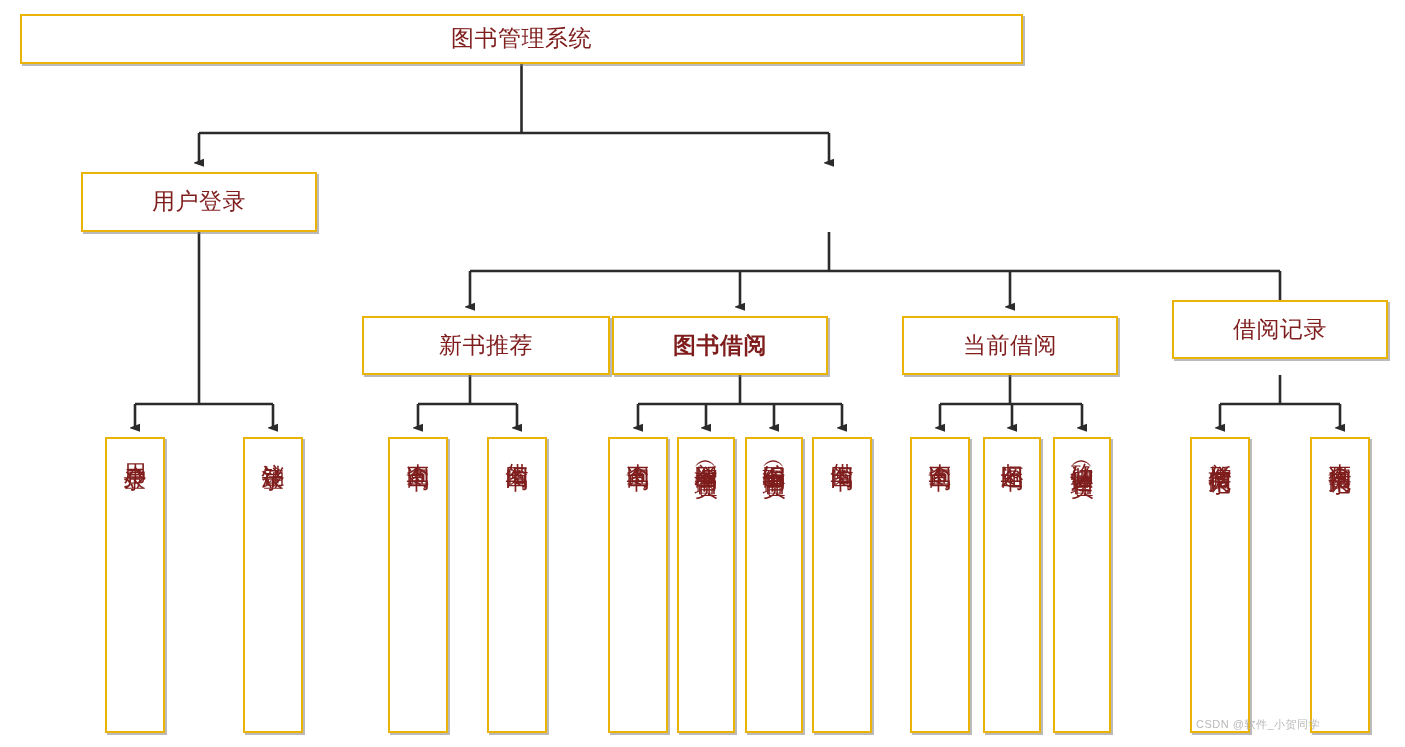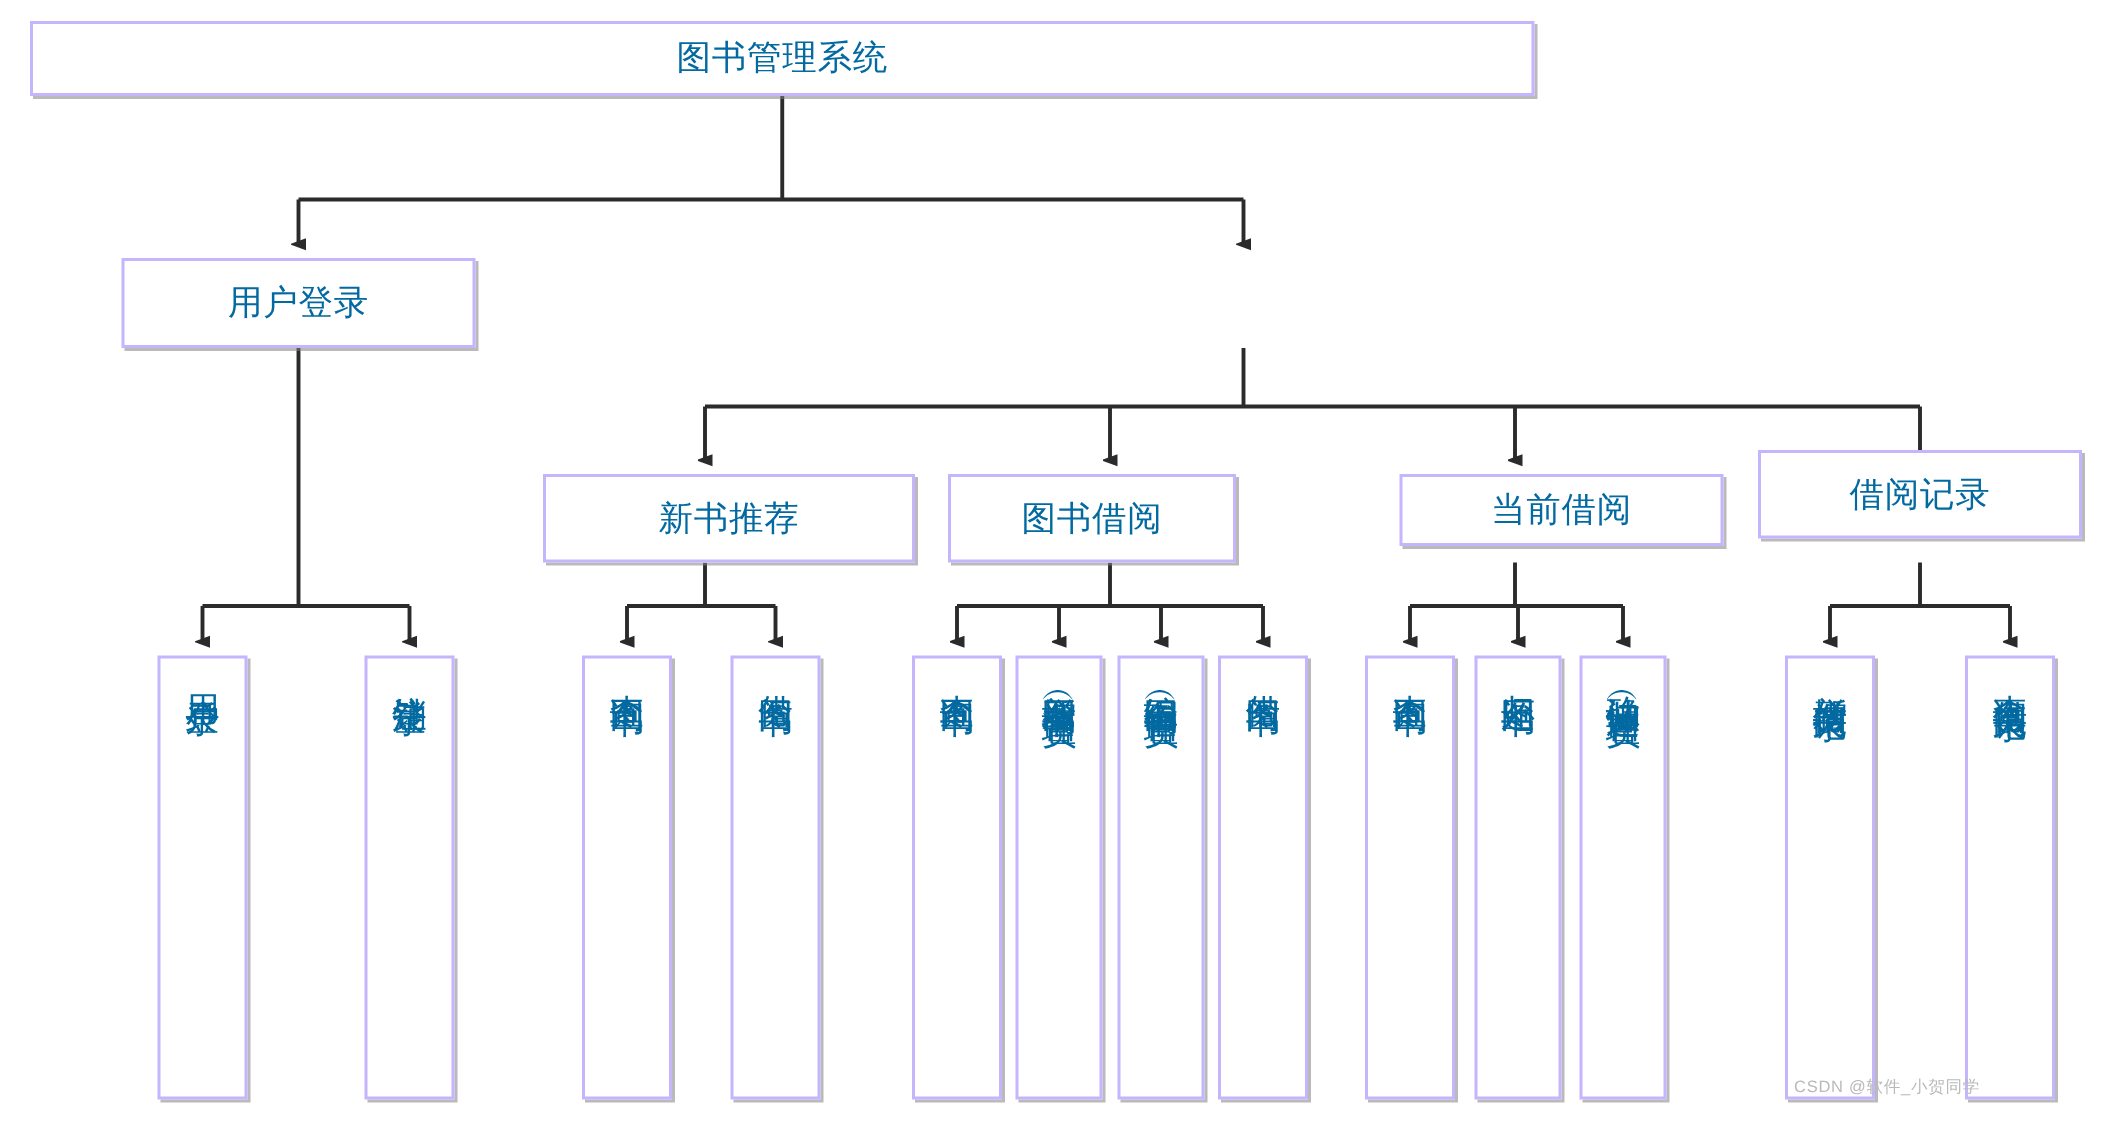--- a/index.html
+++ b/index.html
@@ -22,25 +22,25 @@
     left: 0;
     top: 0;
     width: 1405px;
     height: 747px;
     pointer-events: none;
   }
   .node {
     position: absolute;
     box-sizing: border-box;
     background: #ffffff;
-    border: 2px solid #c4b5fd;
+    border: 2px solid #eab308;
     display: flex;
     align-items: center;
     justify-content: center;
-    color: #0369a1;
+    color: #7f1d1d;
   }
   .node.shadowed {
     box-shadow: 2px 2px 0 0 rgba(130,130,130,0.55);
   }
   .node .label {
     display: block;
     text-align: center;
     line-height: 1.18;
     letter-spacing: 0.5px;
   }
@@ -132,24 +132,24 @@
     <span class="label">图书管理系统</span>
   </div>
 
   <div class="node horiz shadowed" style="left:81px; top:172px; width:236px; height:60px;">
     <span class="label">用户登录</span>
   </div>
 
   <div class="node horiz shadowed" style="left:362px; top:316px; width:248px; height:59px;">
     <span class="label">新书推荐</span>
   </div>
-  <div class="node horiz shadowed" style="left:632px; top:316px; width:192px; height:59px;">
+  <div class="node horiz shadowed" style="left:612px; top:316px; width:216px; height:59px;font-weight:bold;">
     <span class="label">图书借阅</span>
   </div>
-  <div class="node horiz shadowed" style="left:902px; top:316px; width:216px; height:48px;margin-left:31px;">
+  <div class="node horiz shadowed" style="left:902px; top:316px; width:216px; height:59px;">
     <span class="label">当前借阅</span>
   </div>
   <div class="node horiz shadowed" style="left:1172px; top:300px; width:216px; height:59px;">
     <span class="label">借阅记录</span>
   </div>
 
   <div class="node vert shadowed" style="left:105px; top:437px; width:60px; height:296px;">
     <span class="label">用户登录</span>
   </div>
   <div class="node vert shadowed" style="left:243px; top:437px; width:60px; height:296px;">

